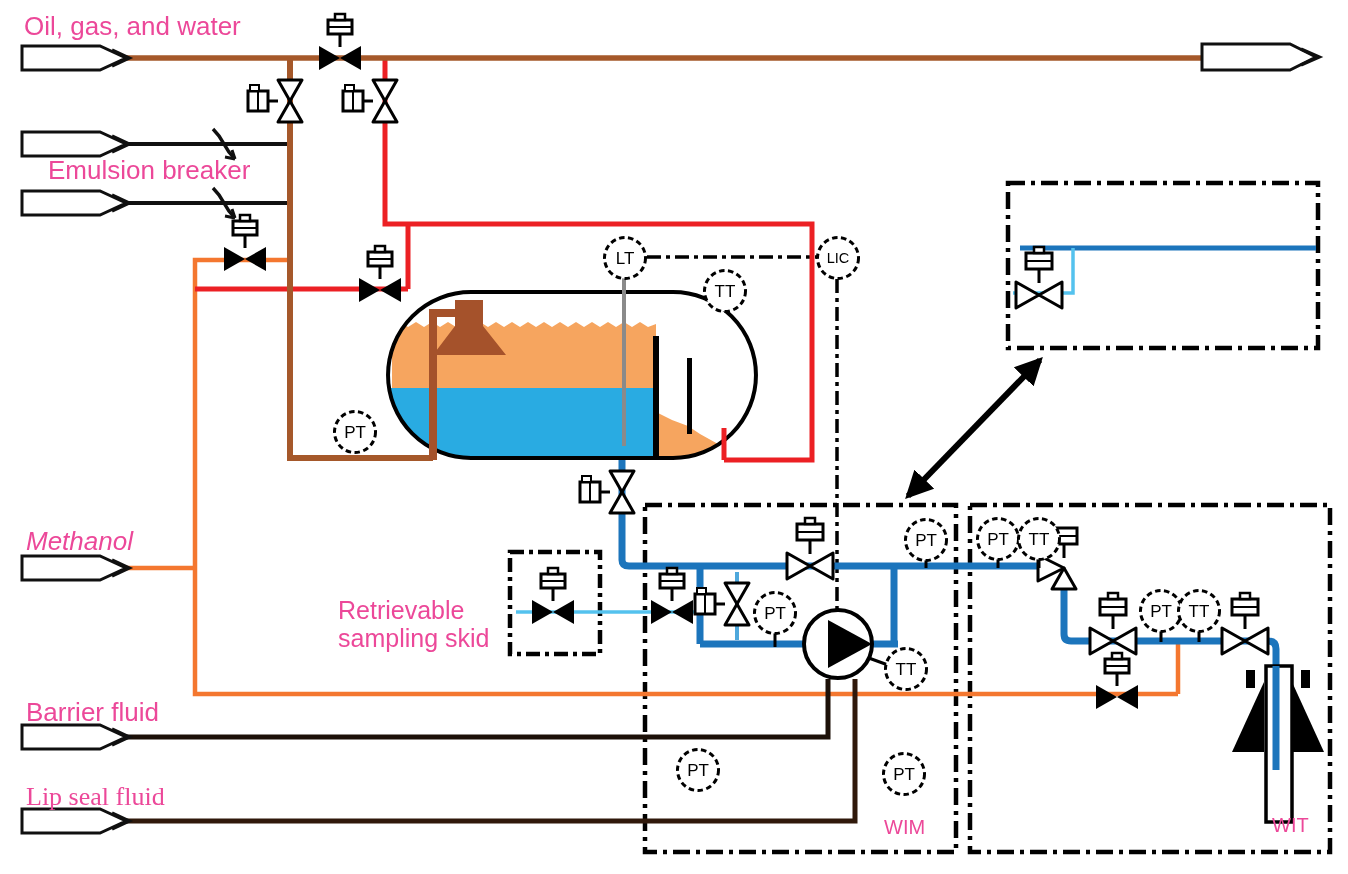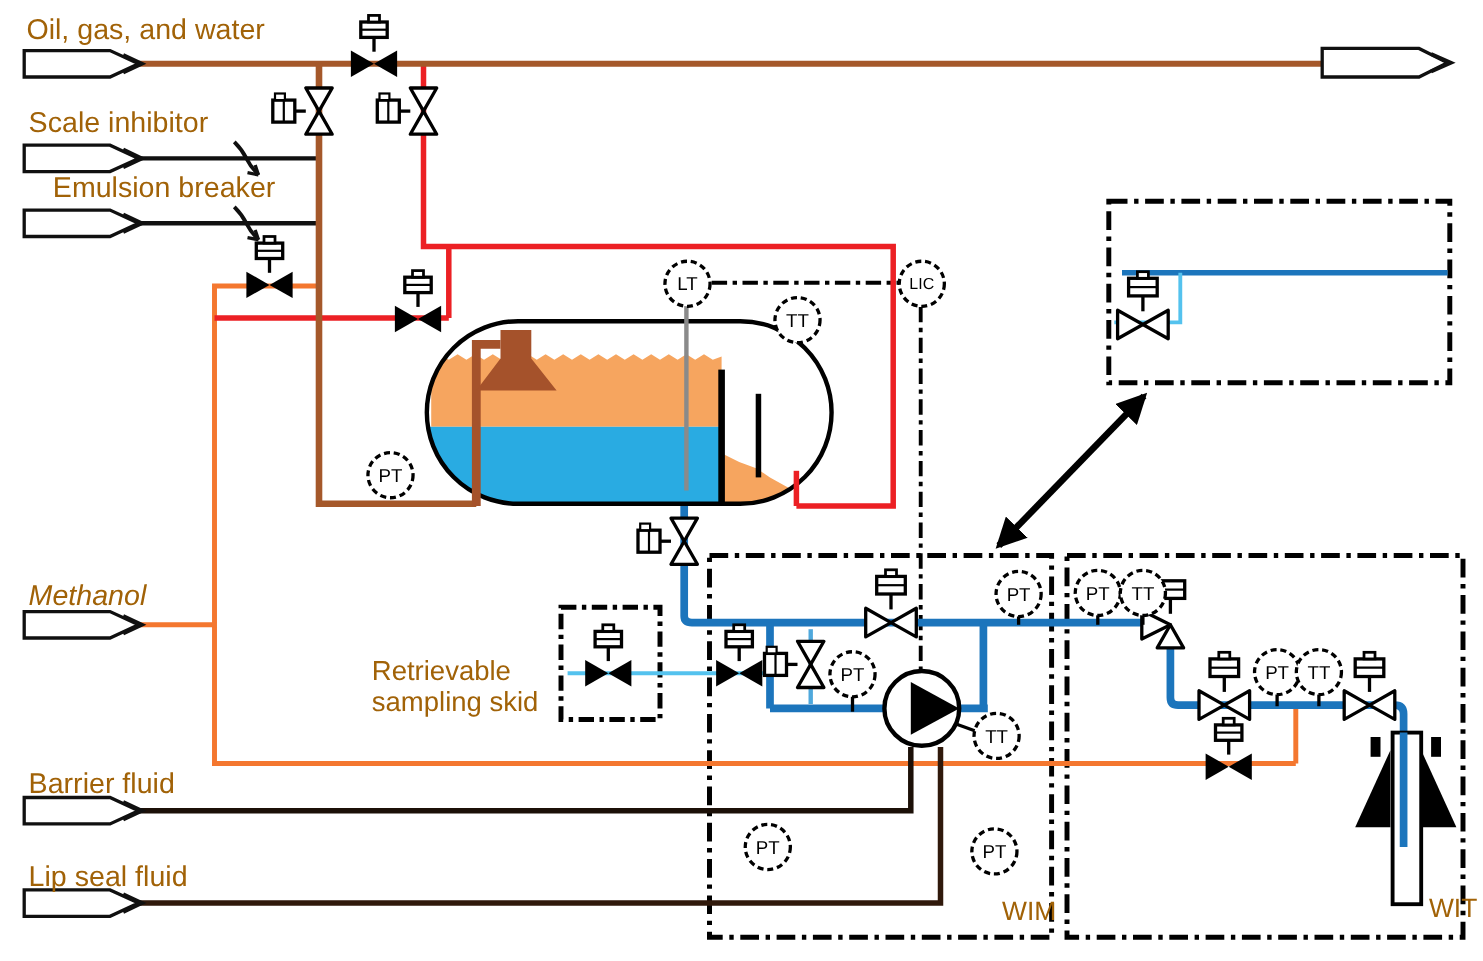--- a/index.html
+++ b/index.html
@@ -1,20 +1,20 @@
 <!DOCTYPE html>
 <html><head>
 <meta charset="utf-8">
 <style>
   html,body{margin:0;padding:0;background:#fff;}
   .canvas{position:relative;width:1348px;height:874px;background:#fff;overflow:hidden;
           font-family:"Liberation Sans", sans-serif;color:#111;}
-  .lbl{position:absolute;font-size:26px;line-height:1.12;white-space:pre;color:#a16207;}
+  .lbl{position:absolute;font-size:26px;line-height:1.12;white-space:pre;color:#ec4899;}
   .lbl.small{font-size:25px;}
-  .lbl.box{font-size:24px;margin-left:27px;}
+  .lbl.box{font-size:20px;}
   svg.layer{position:absolute;left:0;top:0;}
 </style>
 </head>
 <body>
 
 <div class="canvas">
 
 <svg class="layer" width="1348" height="874" viewBox="0 0 1348 874">
   <defs>
     <marker id="ah" viewBox="0 0 10 10" refX="8.5" refY="5" markerWidth="4.6" markerHeight="4.6" orient="auto-start-reverse">
@@ -224,25 +224,24 @@
   <use href="#flag-in" transform="translate(22,46)"></use>
   <use href="#flag-in" transform="translate(22,132)"></use>
   <use href="#flag-in" transform="translate(22,191)"></use>
   <use href="#flag-in" transform="translate(22,556)"></use>
   <use href="#flag-in" transform="translate(22,725)"></use>
   <use href="#flag-in" transform="translate(22,809)"></use>
   <use href="#flag-out" transform="translate(1202,44)"></use>
 </svg>
 
 <div class="lbl" style="left:24px;top:12px;">Oil, gas, and water</div>
-<div class="lbl" style="left:26px;top:97px;">Scale inhibitor</div>
 <div class="lbl" style="left:26px;top:156px;margin-left:22px;">Emulsion breaker</div>
 <div class="lbl" style="left:26px;top:527px;font-style:italic;">Methanol</div>
 <div class="lbl" style="left:26px;top:698px;">Barrier fluid</div>
-<div class="lbl" style="left:26px;top:782px;">Lip seal fluid</div>
+<div class="lbl" style="left:26px;top:782px;font-family:Liberation Serif, serif;">Lip seal fluid</div>
 
 
 
 <div class="lbl small" style="left:338px;top:596px;width:166px;text-align:left;"><span>Retrievable</span><br><span>sampling skid</span></div>
 
 <div class="lbl box" style="left:884px;top:816px;">WIM</div>
 <div class="lbl box" style="left:1272px;top:814px;">WIT</div>
 
 </div>
 

